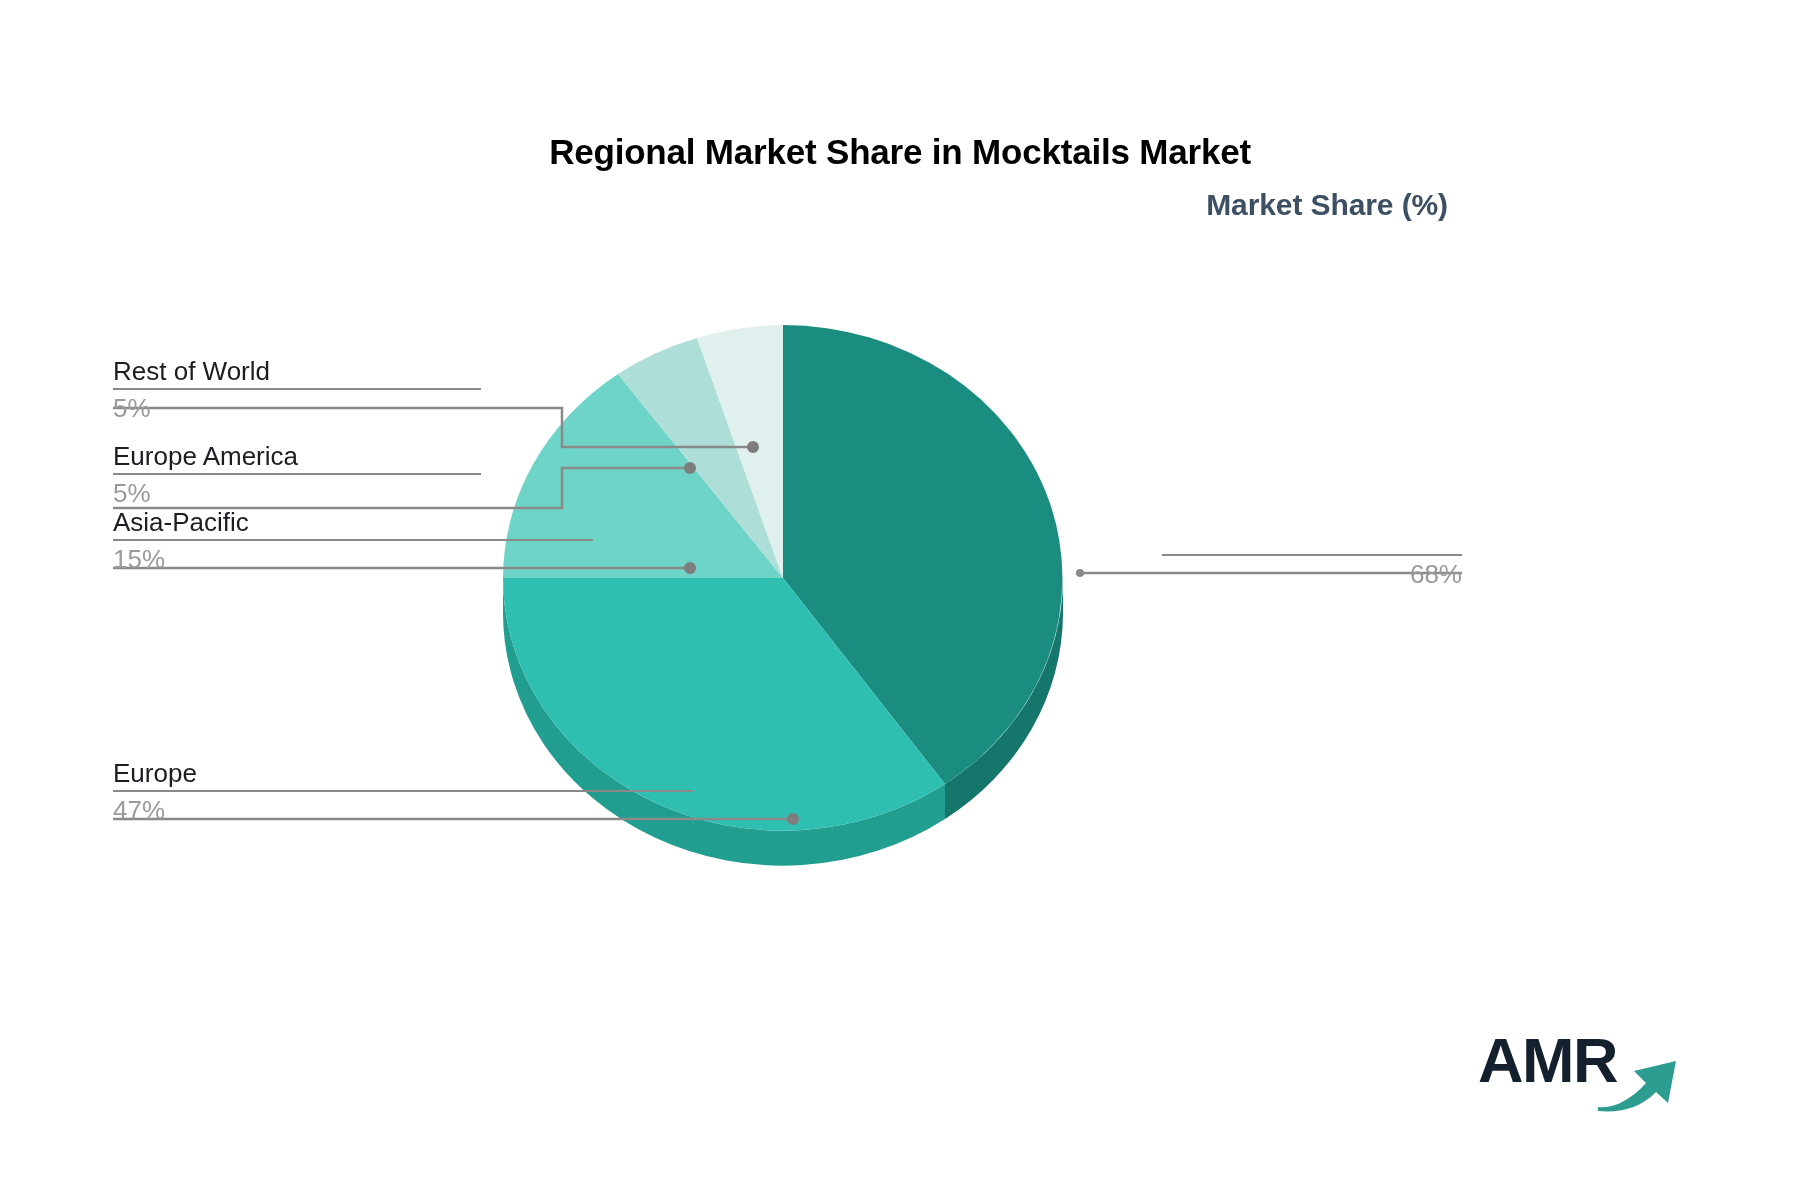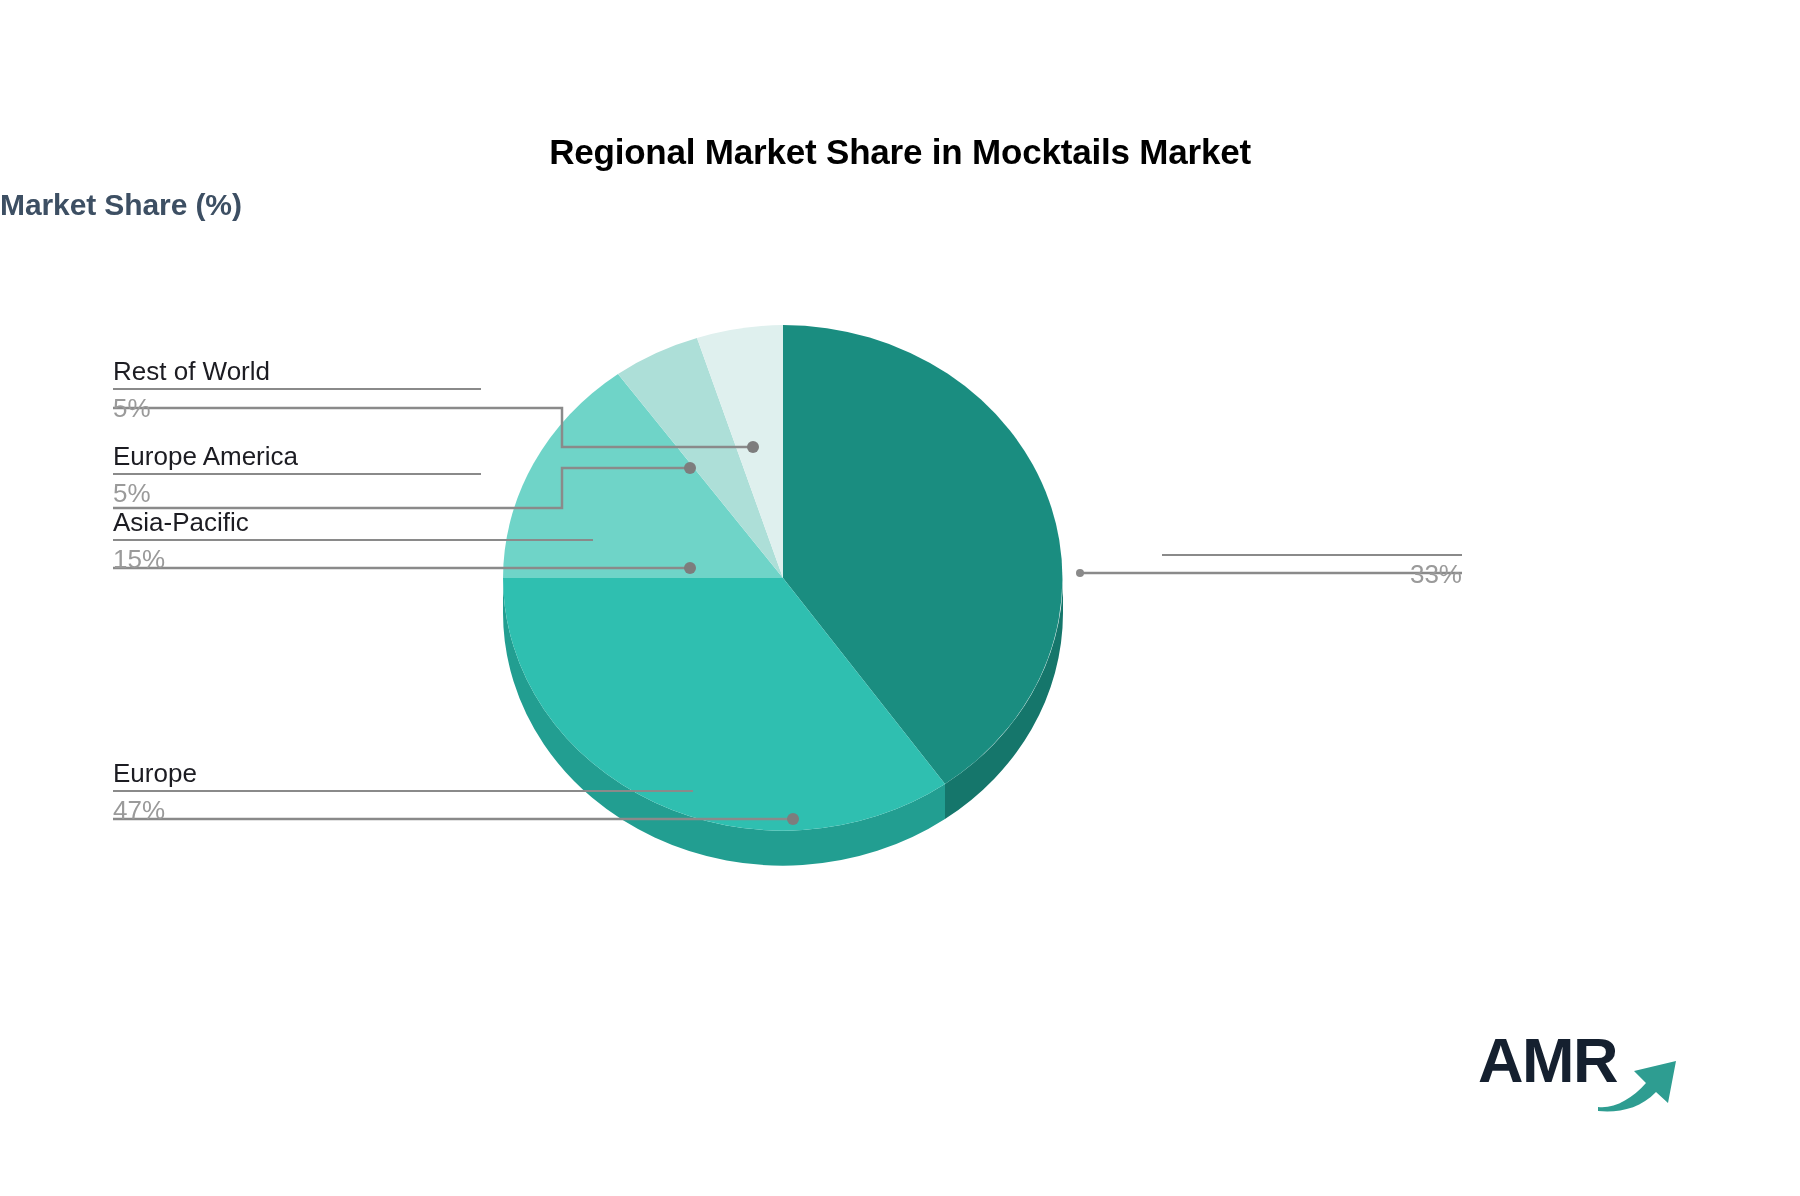--- a/index.html
+++ b/index.html
@@ -32,21 +32,21 @@
     font-weight: bold;
     color: #000000;
     letter-spacing: -0.2px;
     white-space: nowrap;
   }
   #chart-subtitle {
     position: absolute;
     left: 0;
     top: 188px;
     width: 1448px;
-    text-align: left;
+    text-align: right;
     font-size: 30px;
     font-weight: bold;
     color: #3d4f63;
     letter-spacing: -0.1px;
     white-space: nowrap;
   }
 
   
   #pie-svg {
     position: absolute;
@@ -166,21 +166,21 @@
   </div>
 
   <div class="callout align-left" style="left:113px; top:756px; width:580px;">
     <div class="cl-name" style="color: rgb(28, 28, 34);">Europe</div>
     <div class="cl-rule" style="border-top-color: rgb(138, 138, 138);"></div>
     <div class="cl-value" style="color: rgb(154, 154, 154);">47%</div>
   </div>
 
   <div class="callout align-right" style="left:1162px; top:554px; width:300px;">
     <div class="cl-rule" style="border-top-color: rgb(138, 138, 138);"></div>
-    <div class="cl-value" style="color: rgb(154, 154, 154);">33%</div>
+    <div class="cl-value" style="color: rgb(154, 154, 154);">68%</div>
   </div>
 
   <div id="amr-logo">
     <div class="amr-text" style="color: rgb(21, 32, 47);">AMR</div>
     <svg style="position:absolute; left:118px; top:10px; width:86px; height:76px;" viewBox="0 0 86 76">
       <path d="M 2,70 C 18,72 36,62 50,46 L 38,34 L 80,24 L 72,66 L 60,55
                C 44,72 22,76 2,74 Z" fill="#2e9d91"></path>
     </svg>
   </div>
 

